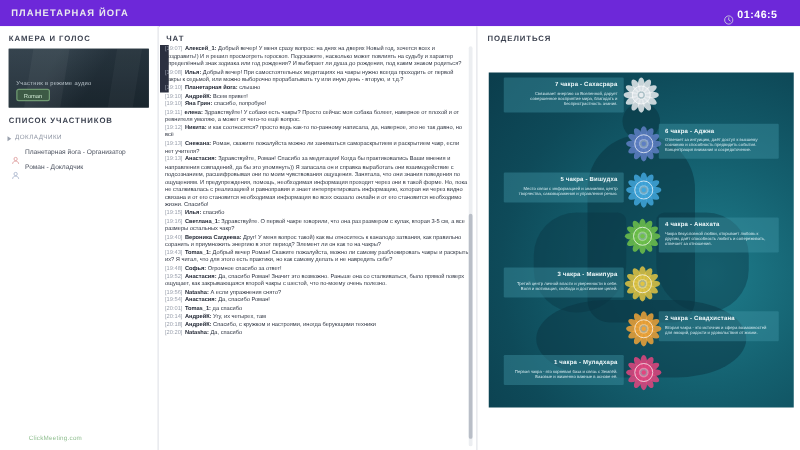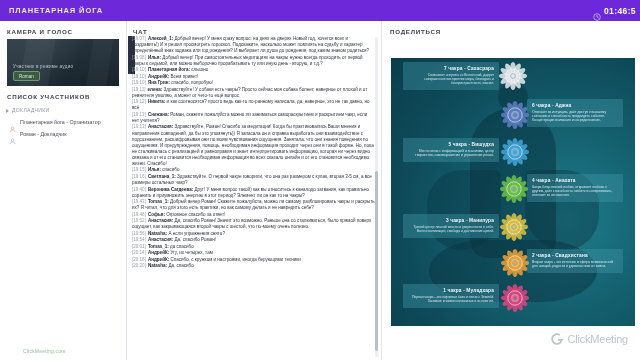--- a/index.html
+++ b/index.html
@@ -19,21 +19,21 @@
   .brand {
     color: #e9eaee; font-size: 7.5px; font-weight: bold;
     letter-spacing: .9px; padding-left: 9px; white-space: nowrap;
   }
   .webinar-title {
     color: #dfe2e8; font-size: 8px; letter-spacing: .45px;
     padding-left: 22px; white-space: nowrap;
   }
   .timer-wrap {
     margin-left: auto; display: flex; align-items: center;
-    gap: 3px; padding-right: 4px;
+    gap: 3px; padding-right: 18px;
   }
   .clock-icon { width: 8px; height: 8px; display: block; }
   .timer-val {
     color: #ffffff; font-size: 8.5px; font-weight: bold;
     letter-spacing: .4px; font-family: "Liberation Sans", sans-serif;
   }
 
   
   .left-col {
     position: absolute; left: 0; top: 21px; width: 127px; height: 339px;
@@ -471,24 +471,15 @@
                 <circle cx="50" cy="50" r="24" fill="#e2457f" opacity="0.5"></circle>
                 <circle cx="50" cy="50" r="24" fill="none" stroke="#ffffff" stroke-width="2.5" opacity="0.75"></circle>
                 <circle cx="50" cy="50" r="13" fill="#ffffff" opacity="0.35"></circle>
                 <circle cx="50" cy="50" r="6" fill="#e2457f"></circle>
               </svg>
             </div>
           </div>
         </div>
     </div>
 
-    <div class="cm-logo">
-      <span>
-        <svg viewBox="0 0 20 20" width="14" height="14">
-          <path d="M17 10a7 7 0 1 1-3.2-5.9" fill="none" stroke="#b9c6ca" stroke-width="2.6"></path>
-          <rect x="11.5" y="10" width="6.5" height="2.6" fill="#b9c6ca"></rect>
-        </svg>
-      </span>
-      <span class="cm-text">ClickMeeting</span>
-    </div>
   </div>
 
 </div>
 
 </body></html>

